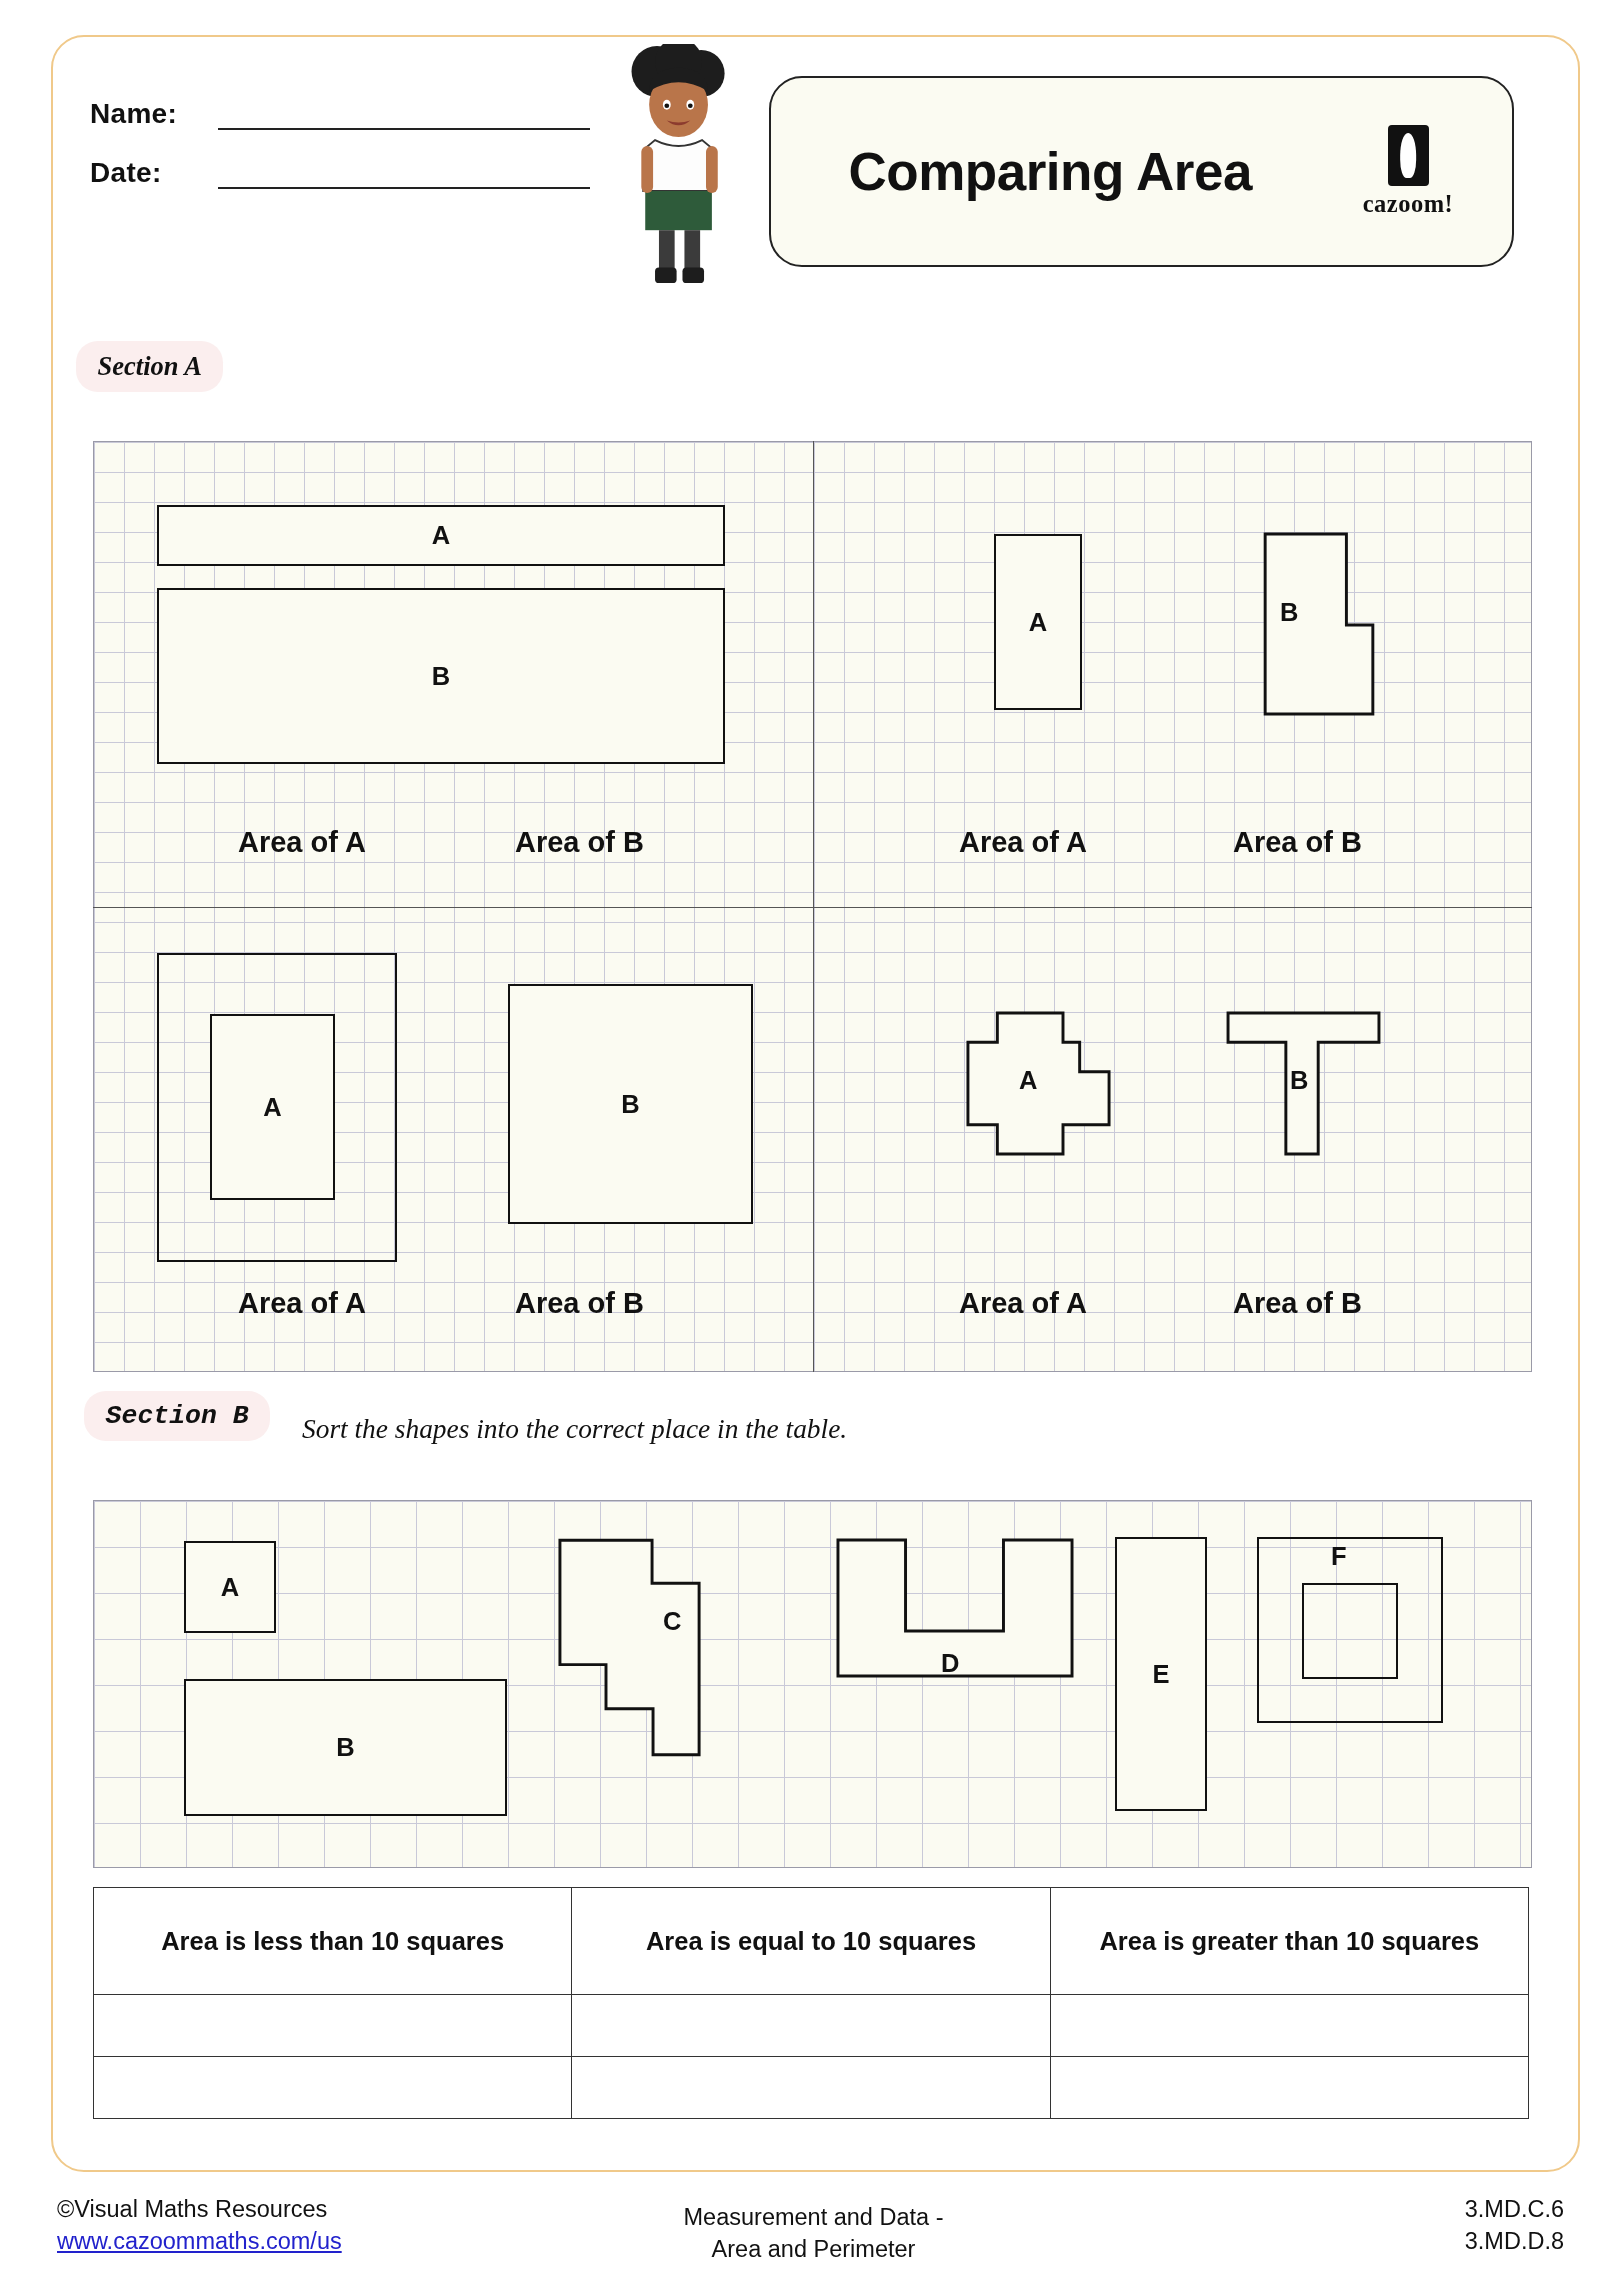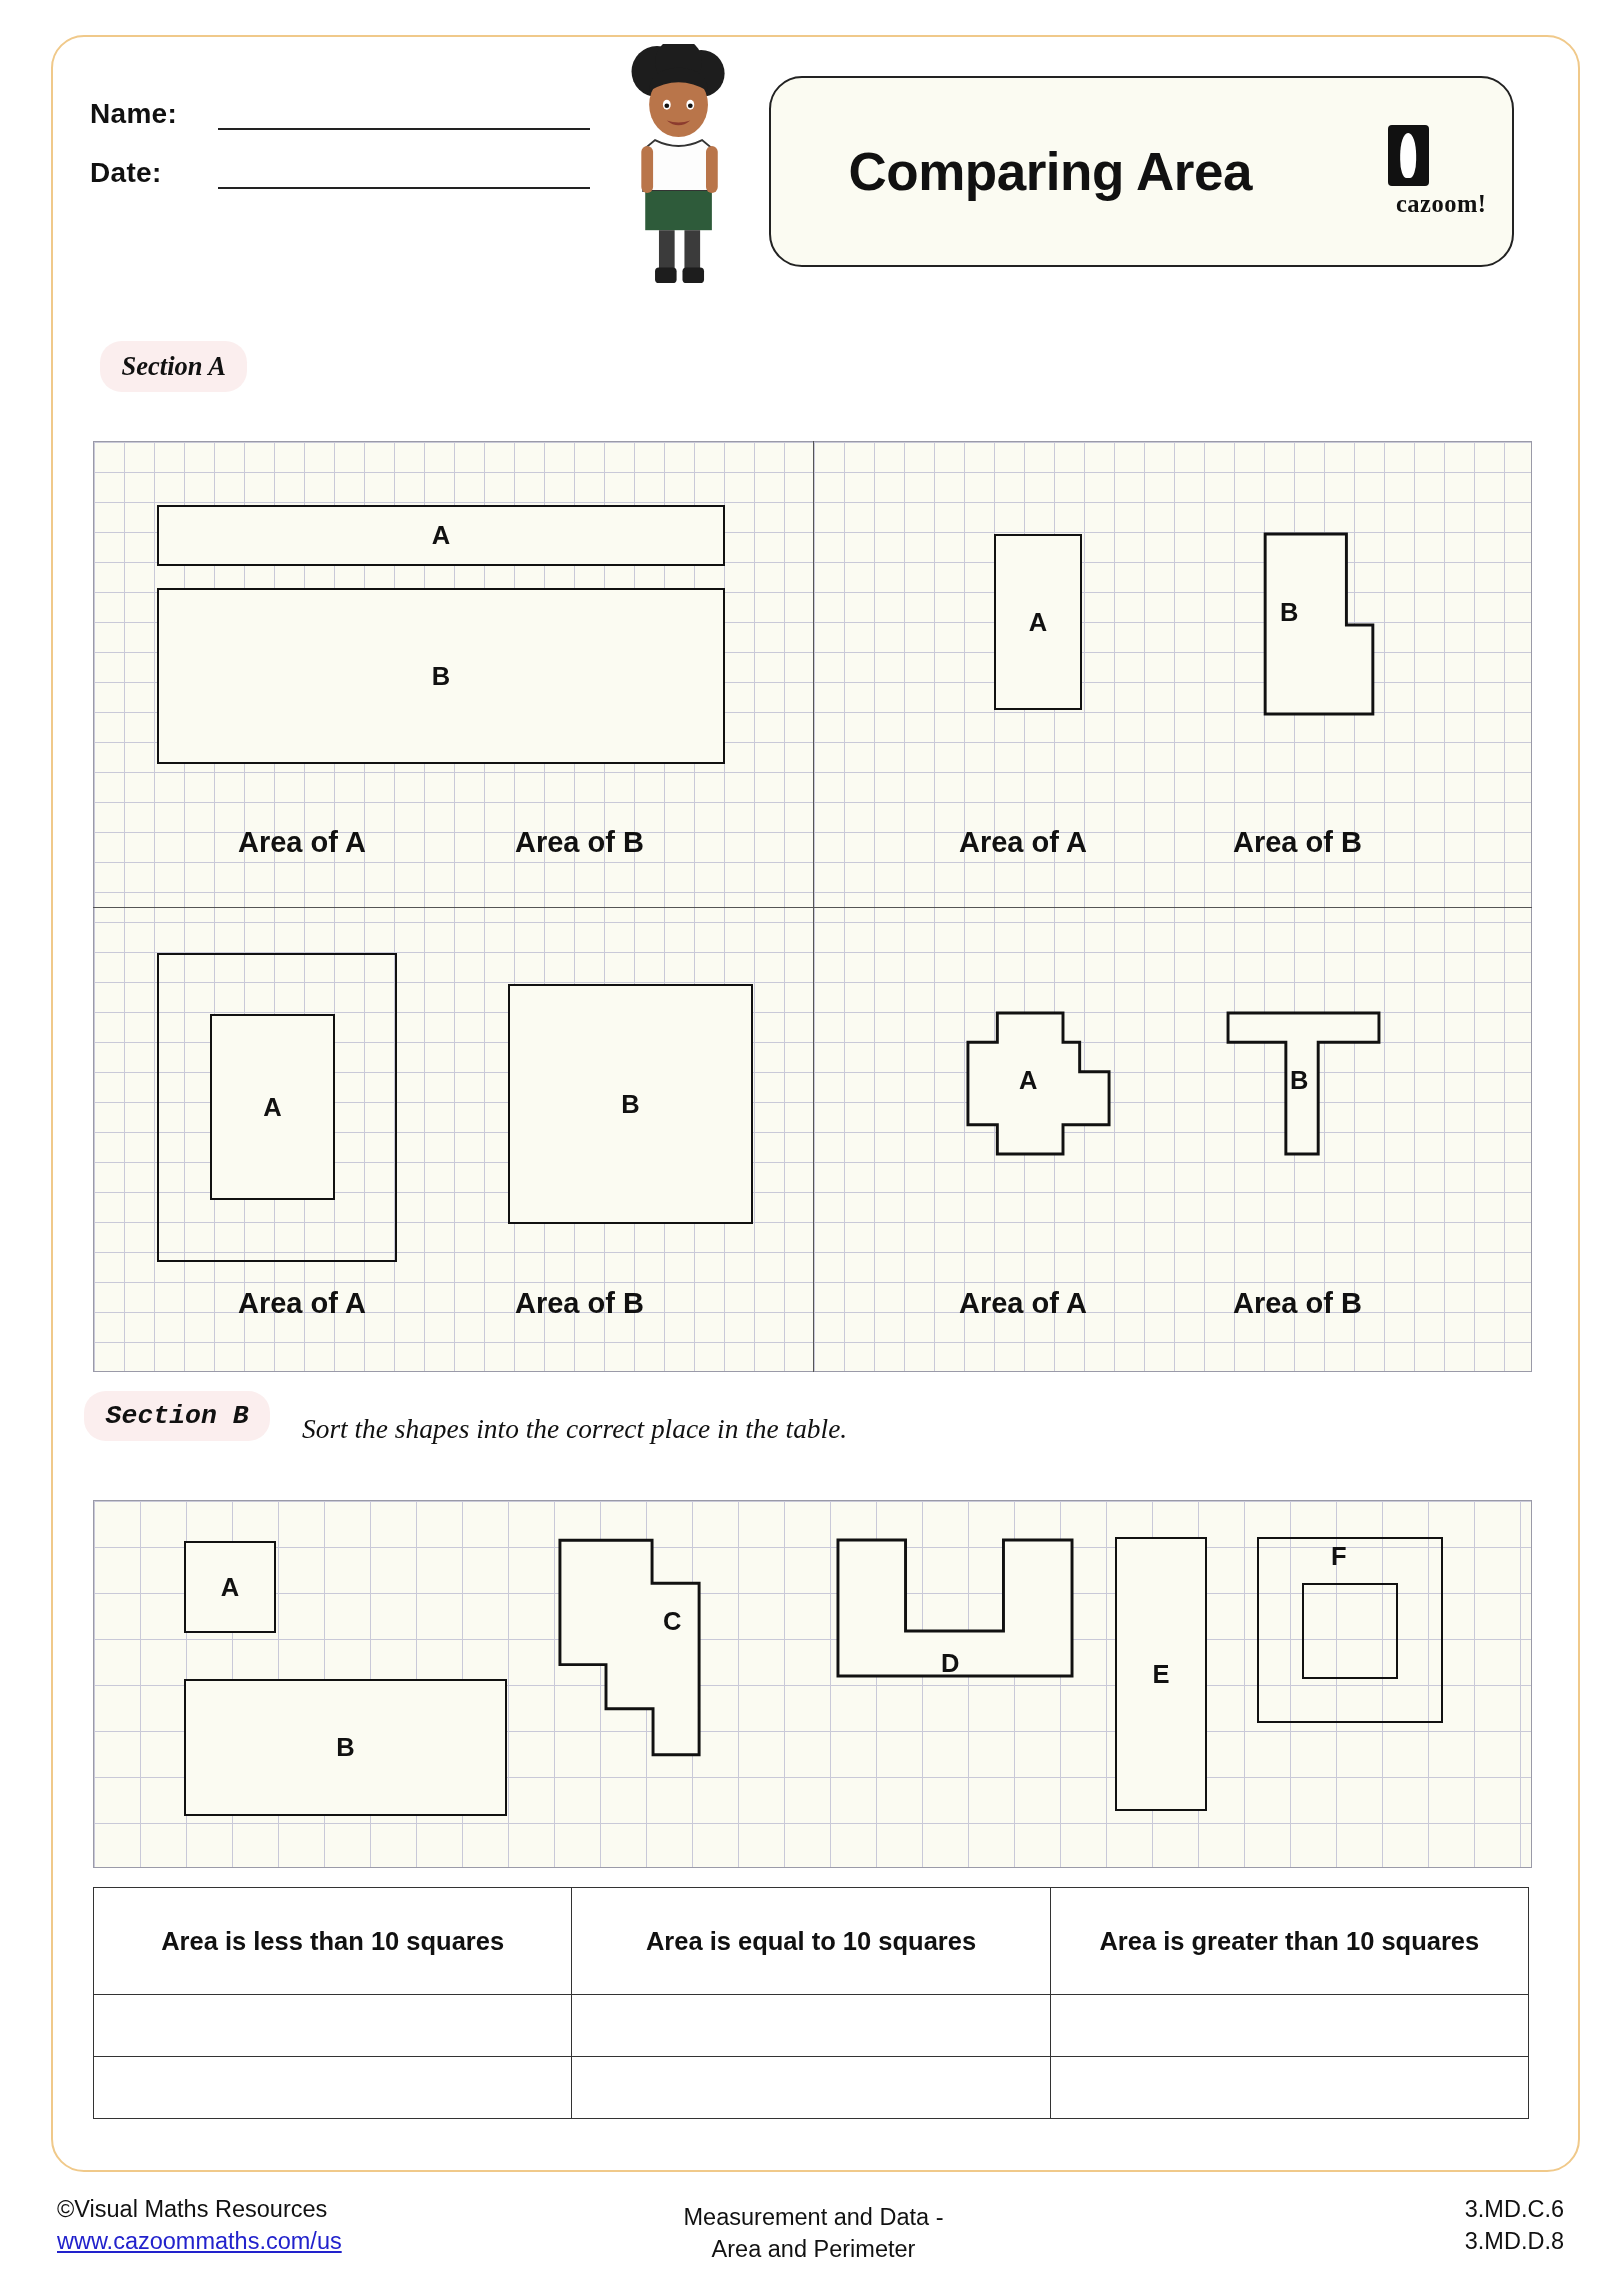--- a/index.html
+++ b/index.html
@@ -84,21 +84,21 @@
   .title-text {
     flex: 1;
     text-align: center;
     font-size: 53px;
     font-weight: bold;
     color: #111;
     letter-spacing: -0.5px;
   }
   .brand {
     width: 157px;
-    text-align: right;
+    text-align: center;
     padding-right: 25.5px;
   }
   .brand-mark {
     width: 41px;
     height: 61px;
     margin: 0 auto 3.9px auto;
     position: relative;
     background: #111;
     border-radius: 3.9px;
   }
@@ -298,21 +298,21 @@
   </svg>
 
   <div class="title-box">
     <div class="title-text">Comparing Area</div>
     <div class="brand">
       <div class="brand-mark"></div>
       <div class="brand-name">cazoom!</div>
     </div>
   </div>
 
-  <div class="section-tag" style="left:100px; top:341px;">Section A</div>
+  <div class="section-tag" style="left:76px; top:341px;">Section A</div>
 
   <div class="grid-panel" style="left:93px; top:441px; width:1439px; height:931px; background-size:30px 30px;"></div>
   <div class="divider-v" style="left:813px; top:441px; height:931px;"></div>
   <div class="divider-h" style="left:93px; top:907px; width:1439px;"></div>
 
   <div class="shape" style="left:157px; top:505px; width:568px; height:61px;">A</div>
   <div class="shape" style="left:157px; top:588px; width:568px; height:176px;">B</div>
   <div class="caption" style="left:238px; top:826px;">Area of A</div>
   <div class="caption" style="left:515px; top:826px;">Area of B</div>
 

